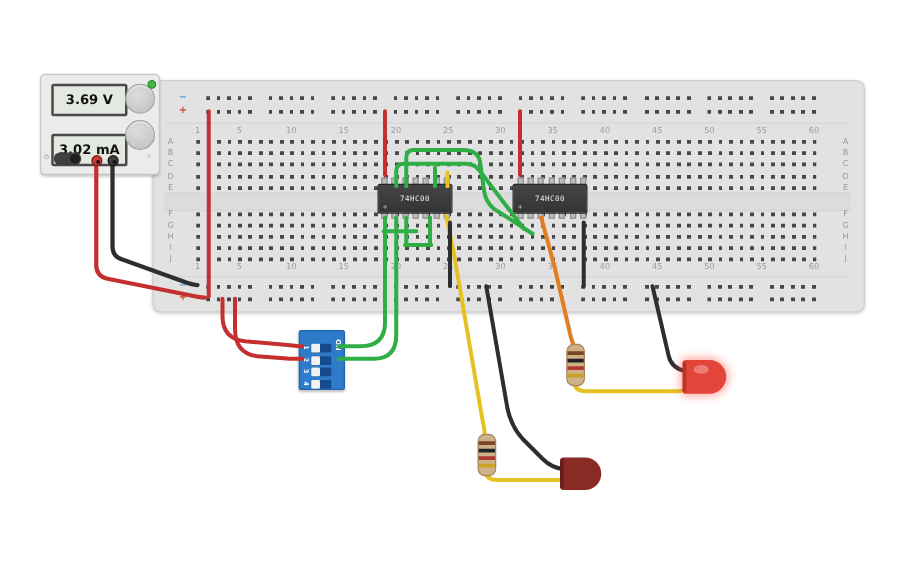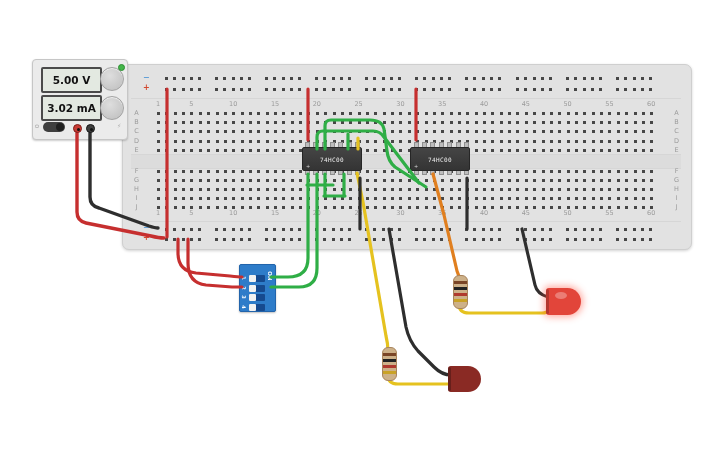--- a/index.html
+++ b/index.html
@@ -167,23 +167,23 @@
         <div class="bb-label" style="position:absolute;left:549px;top:139px;width:9px;">J</div>
         <div class="railsym" style="position:absolute;left:20px;top:9px;color:#5b9bd5;">−</div>
         <div class="railsym" style="position:absolute;left:20px;top:19px;color:#d2482f;">+</div>
         <div class="railsym" style="position:absolute;left:20px;top:159px;color:#5b9bd5;">−</div>
         <div class="railsym" style="position:absolute;left:20px;top:169px;color:#d2482f;">+</div>
       </div>
   </div>
 
   <div id="psu" class="abs">
     <div class="display abs" style="top:7px">
-      <span>5.00 V</span>
-    </div>
-    <div class="display abs" style="top:35px">
+      <span>3.69 V</span>
+    </div>
+    <div class="display abs" style="top:47px">
       <span>3.02 mA</span>
     </div>
     <div class="knob abs" style="left:67px;top:7px"></div>
     <div class="knob abs" style="left:67px;top:36px"></div>
     <div class="psu-led abs" style="background: rgb(67, 182, 73);"></div>
     <div class="toggle abs">
         <div class="toggle-knob"></div>
       </div>
     <span class="toggle-icon abs">⏻</span>
     <span class="bolt abs">⚡</span>

